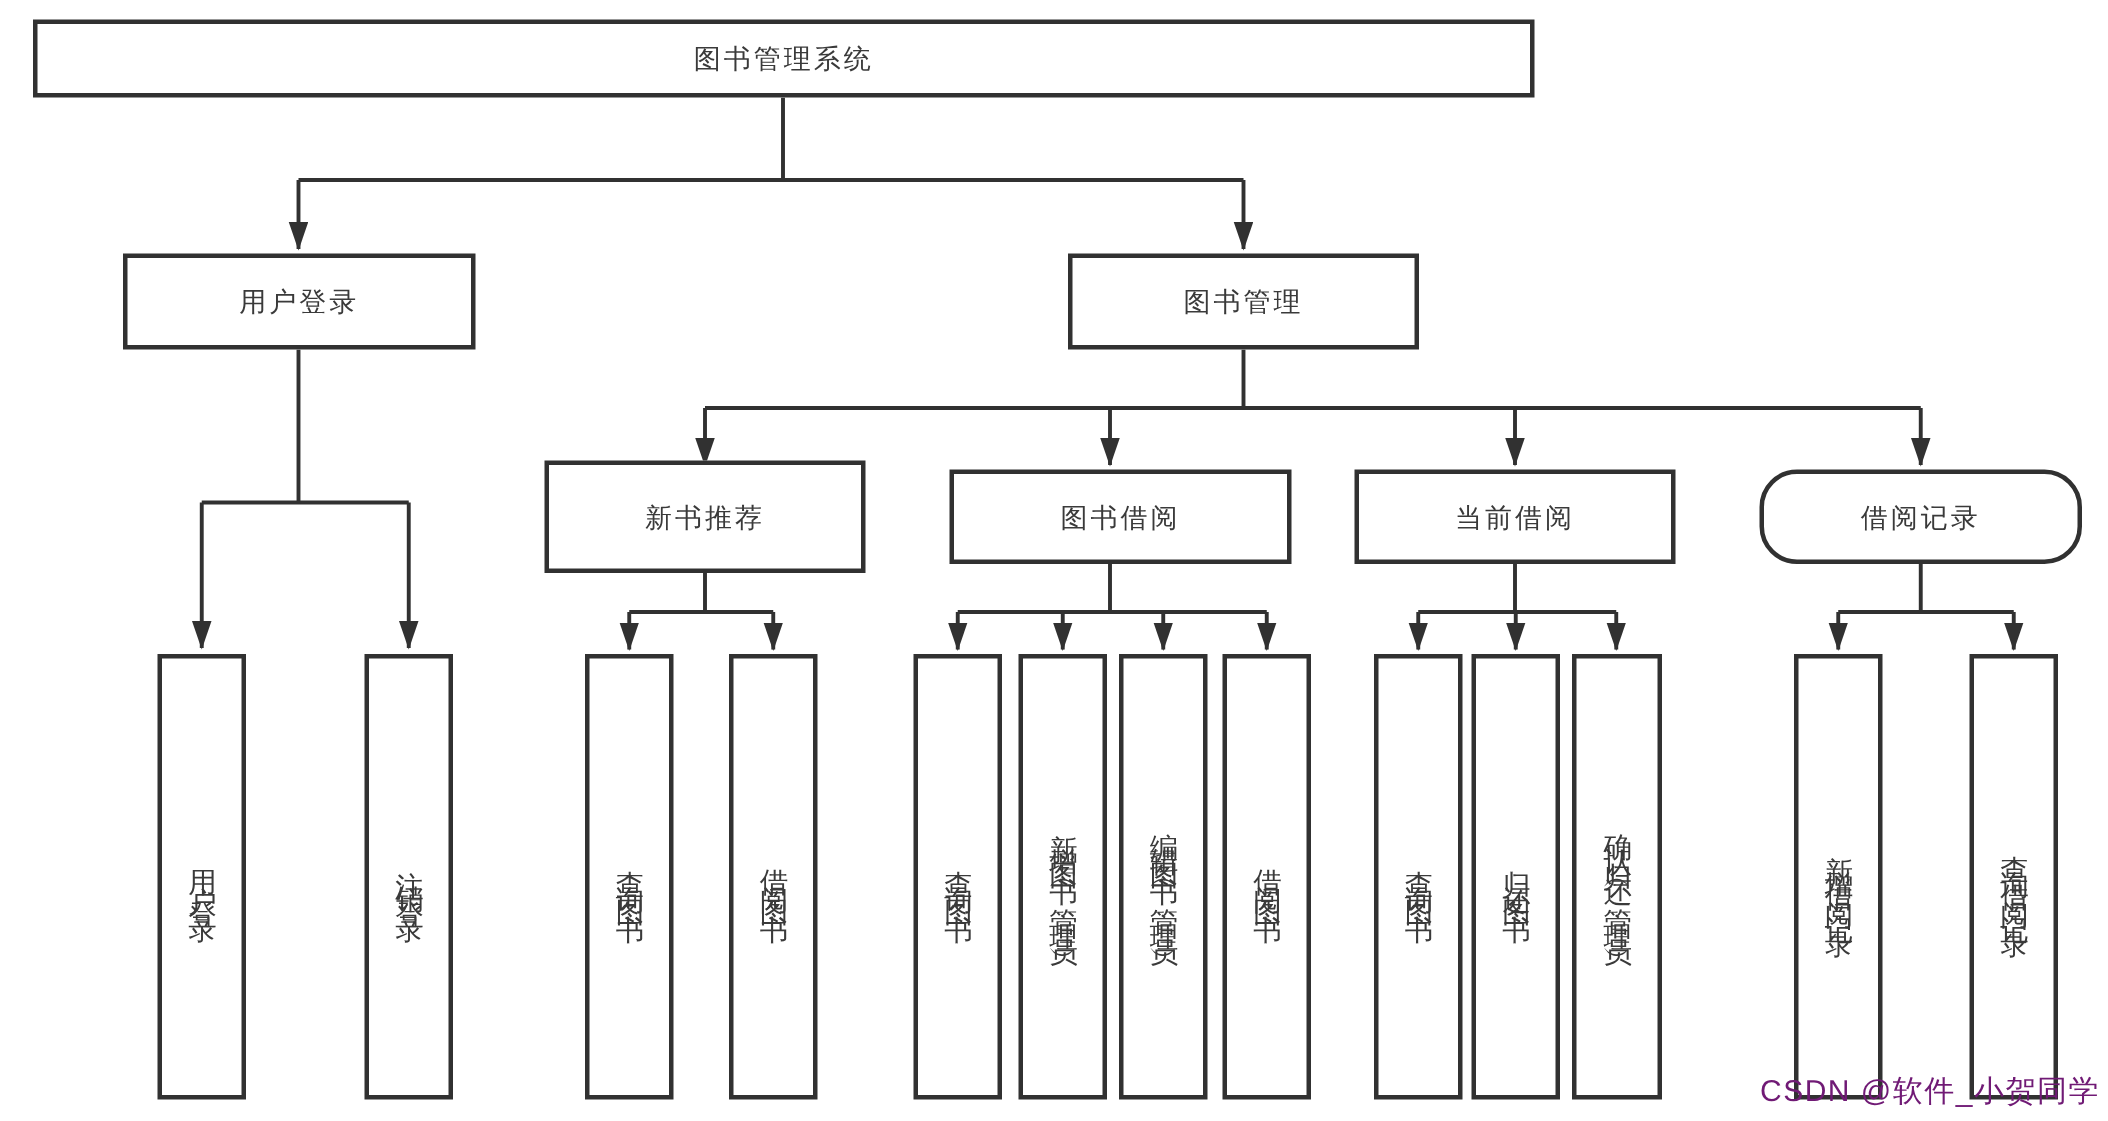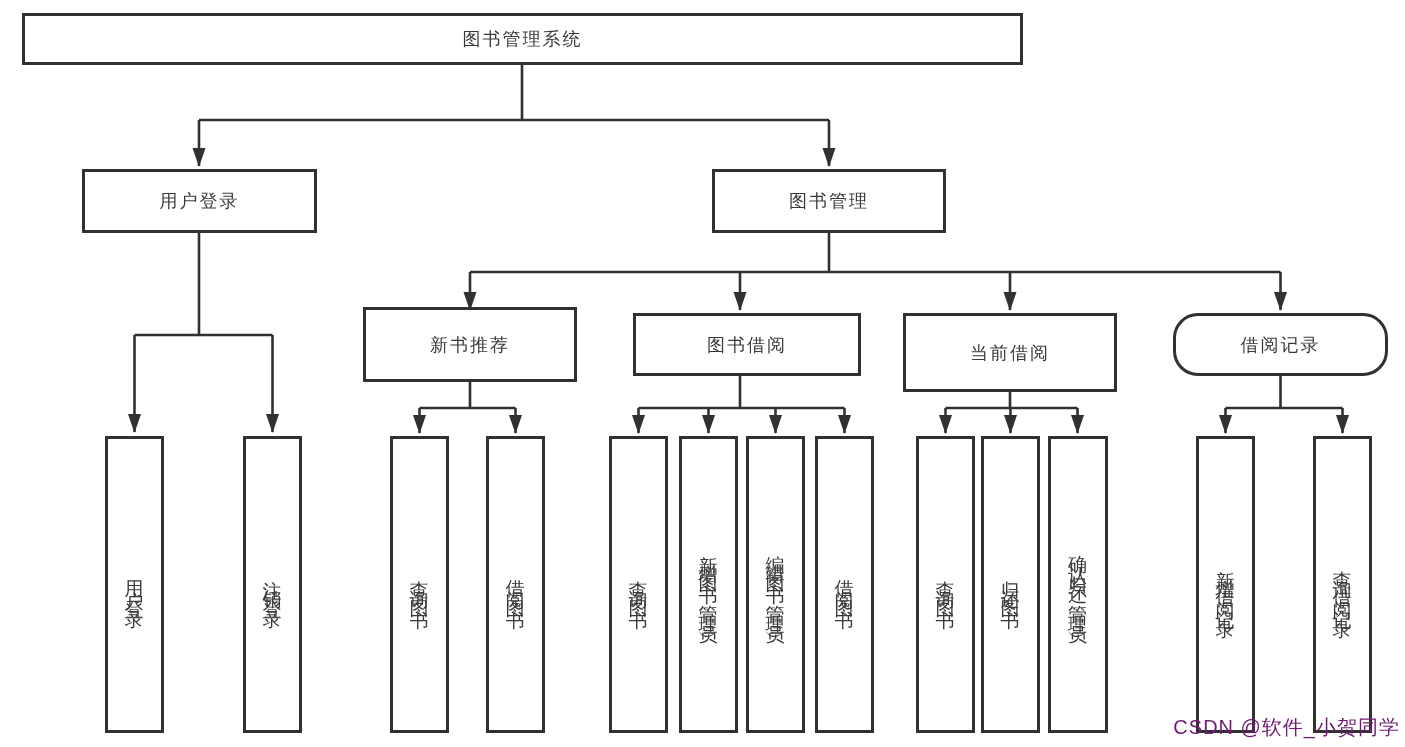--- a/index.html
+++ b/index.html
@@ -115,21 +115,21 @@
   <div class="box h-box" style="left:712px; top:169px; width:234px; height:64px;">
     <span>图书管理</span>
   </div>
 
   <div class="box h-box" style="left:363px; top:307px; width:214px; height:75px;">
     <span>新书推荐</span>
   </div>
   <div class="box h-box" style="left:633px; top:313px; width:228px; height:63px;">
     <span>图书借阅</span>
   </div>
-  <div class="box h-box" style="left:903px; top:313px; width:214px; height:79px;">
+  <div class="box h-box" style="left:903px; top:313px; width:214px; height:63px;">
     <span>当前借阅</span>
   </div>
   <div class="box h-box" style="left:1173px; top:313px; width:215px; height:63px;border-radius:25px;">
     <span>借阅记录</span>
   </div>
 
   <div class="box v-box" style="left:105px; top:436px; width:59px; height:297px;">
     <span class="v-label">用户登录</span>
   </div>
   <div class="box v-box" style="left:243px; top:436px; width:59px; height:297px;">

